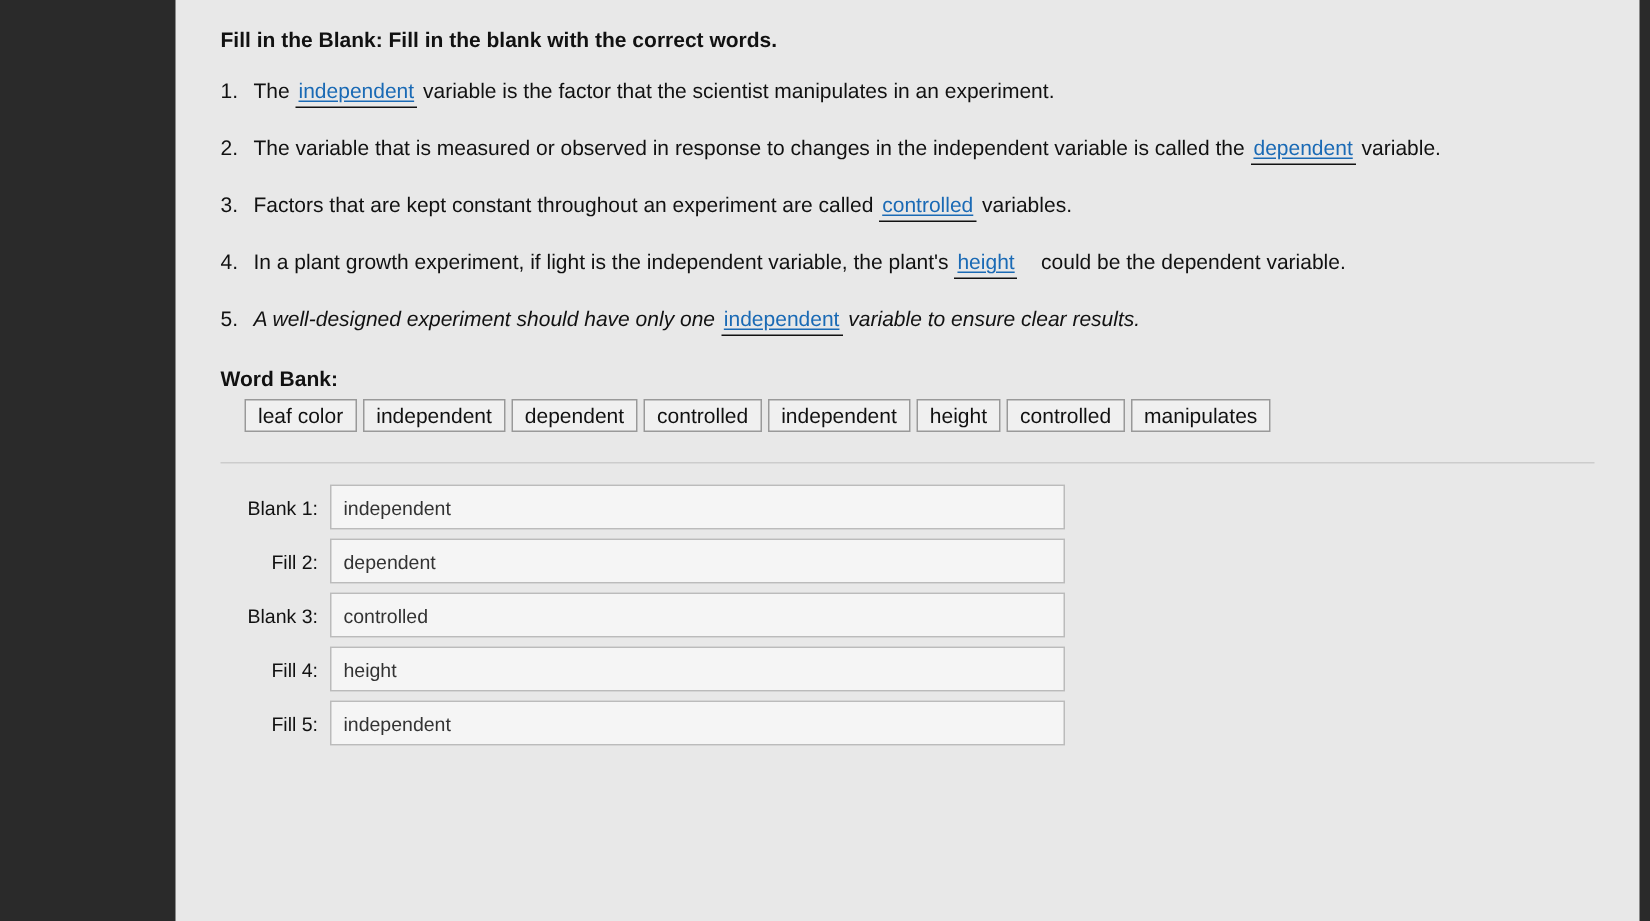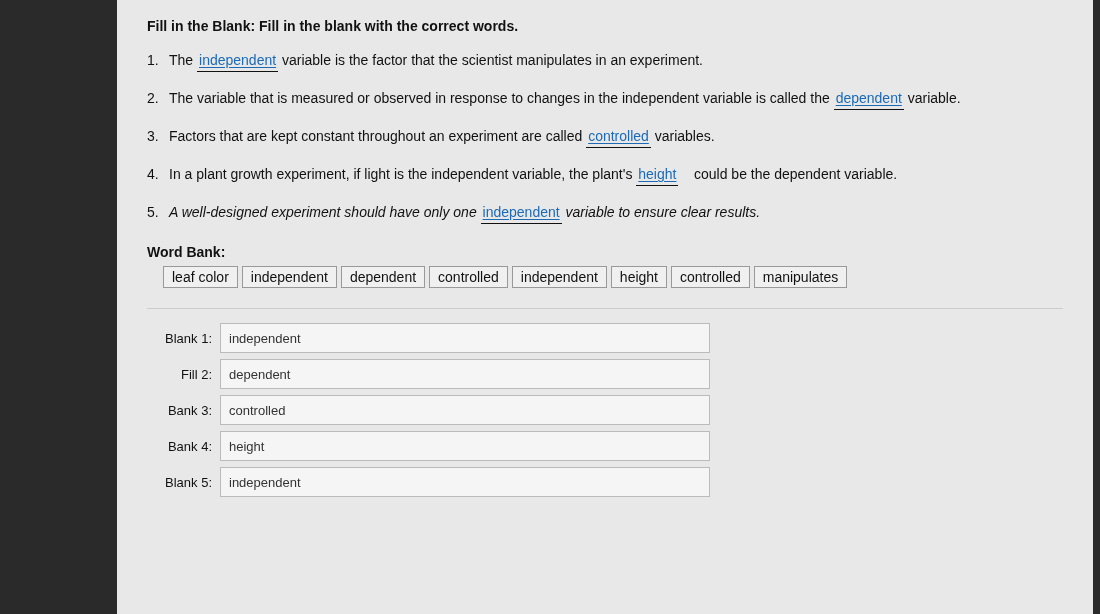--- a/index.html
+++ b/index.html
@@ -207,29 +207,29 @@
       <span class="blank-label">Blank 1:</span>
       <input class="blank-input" type="text" value="independent" style="">
     </div>
 
     <div class="blank-row">
       <span class="blank-label">Fill 2:</span>
       <input class="blank-input" type="text" value="dependent" style="">
     </div>
 
     <div class="blank-row">
-      <span class="blank-label">Bank 3:</span>
+      <span class="blank-label">Blank 3:</span>
       <input class="blank-input" type="text" value="controlled" style="">
     </div>
 
     <div class="blank-row">
-      <span class="blank-label">Bank 4:</span>
+      <span class="blank-label">Fill 4:</span>
       <input class="blank-input" type="text" value="height" style="">
     </div>
 
     <div class="blank-row">
-      <span class="blank-label">Blank 5:</span>
+      <span class="blank-label">Fill 5:</span>
       <input class="blank-input" type="text" value="independent" style="">
     </div>
 
   </div>
 
 </div>
 
 </body></html>

